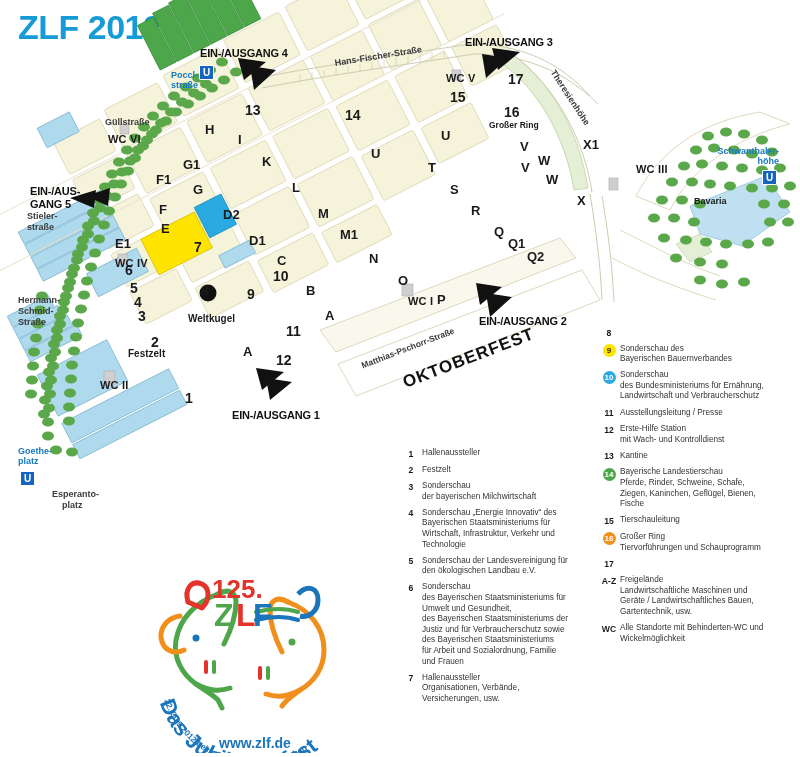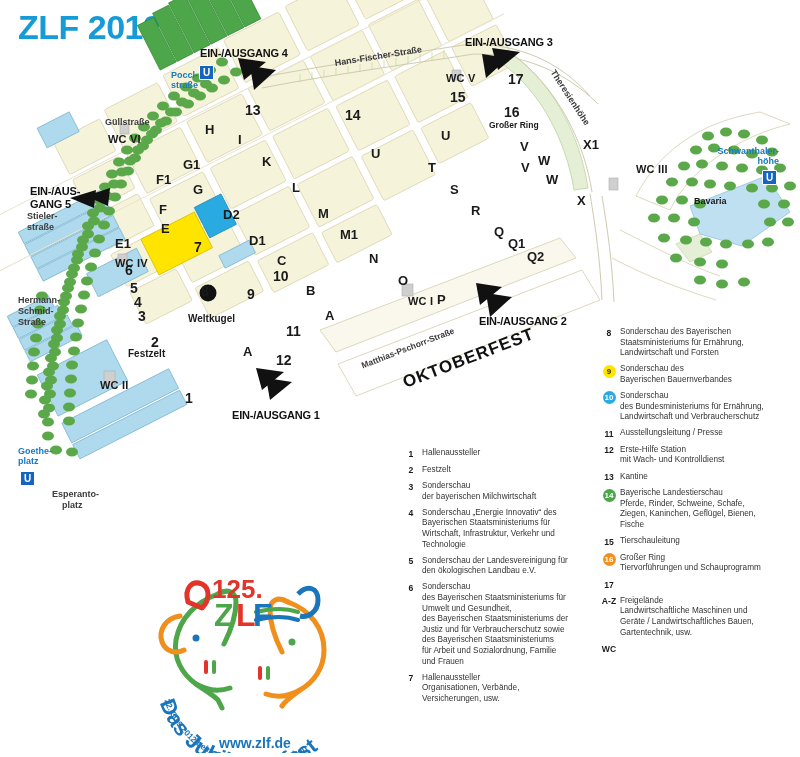--- a/index.html
+++ b/index.html
@@ -566,25 +566,20 @@
           <div>Hallenaussteller</div>
           <div>Organisationen, Verbände,</div>
           <div>Versicherungen, usw.</div>
         </div>
       </div>
     </div>
 
   <div class="legend" id="legend-right">
       <div class="leg-row">
         <div class="leg-key plain">8</div>
-        <div class="leg-txt">
-          <div>Sonderschau des Bayerischen</div>
-          <div>Staatsministeriums für Ernährung,</div>
-          <div>Landwirtschaft und Forsten</div>
-        </div>
       </div>
       <div class="leg-row">
         <div class="leg-key"><span class="badge yellow">9</span></div>
         <div class="leg-txt">
           <div>Sonderschau des</div>
           <div>Bayerischen Bauernverbandes</div>
         </div>
       </div>
       <div class="leg-row">
         <div class="leg-key"><span class="badge blue">10</span></div>
@@ -642,20 +637,24 @@
         <div class="leg-key plain">A-Z</div>
         <div class="leg-txt">
           <div>Freigelände</div>
           <div>Landwirtschaftliche Maschinen und</div>
           <div>Geräte / Landwirtschaftliches Bauen,</div>
           <div>Gartentechnik, usw.</div>
         </div>
       </div>
       <div class="leg-row">
         <div class="leg-key plain">WC</div>
+        <div class="leg-txt">
+          <div>Alle Standorte mit Behinderten-WC und</div>
+          <div>Wickelmöglichkeit</div>
+        </div>
       </div>
     </div>
 
   <svg id="logo" viewBox="0 0 230 195">
 
     <path d="M78,36 C56,44 40,60 36,82 C33,100 42,116 56,126 C64,132 72,136 78,142 L82,150" fill="none" stroke="#4EA64B" stroke-width="5" stroke-linecap="round"></path>
     <path d="M78,36 C88,30 96,34 96,44 C96,58 90,74 84,86" fill="none" stroke="#4EA64B" stroke-width="5" stroke-linecap="round"></path>
     <path d="M56,126 C66,132 78,134 90,130" fill="none" stroke="#4EA64B" stroke-width="5" stroke-linecap="round"></path>
 
     <path d="M48,44 C44,30 52,22 62,26 C70,30 70,42 62,50 Z" fill="none" stroke="#E2342B" stroke-width="5" stroke-linejoin="round"></path>

